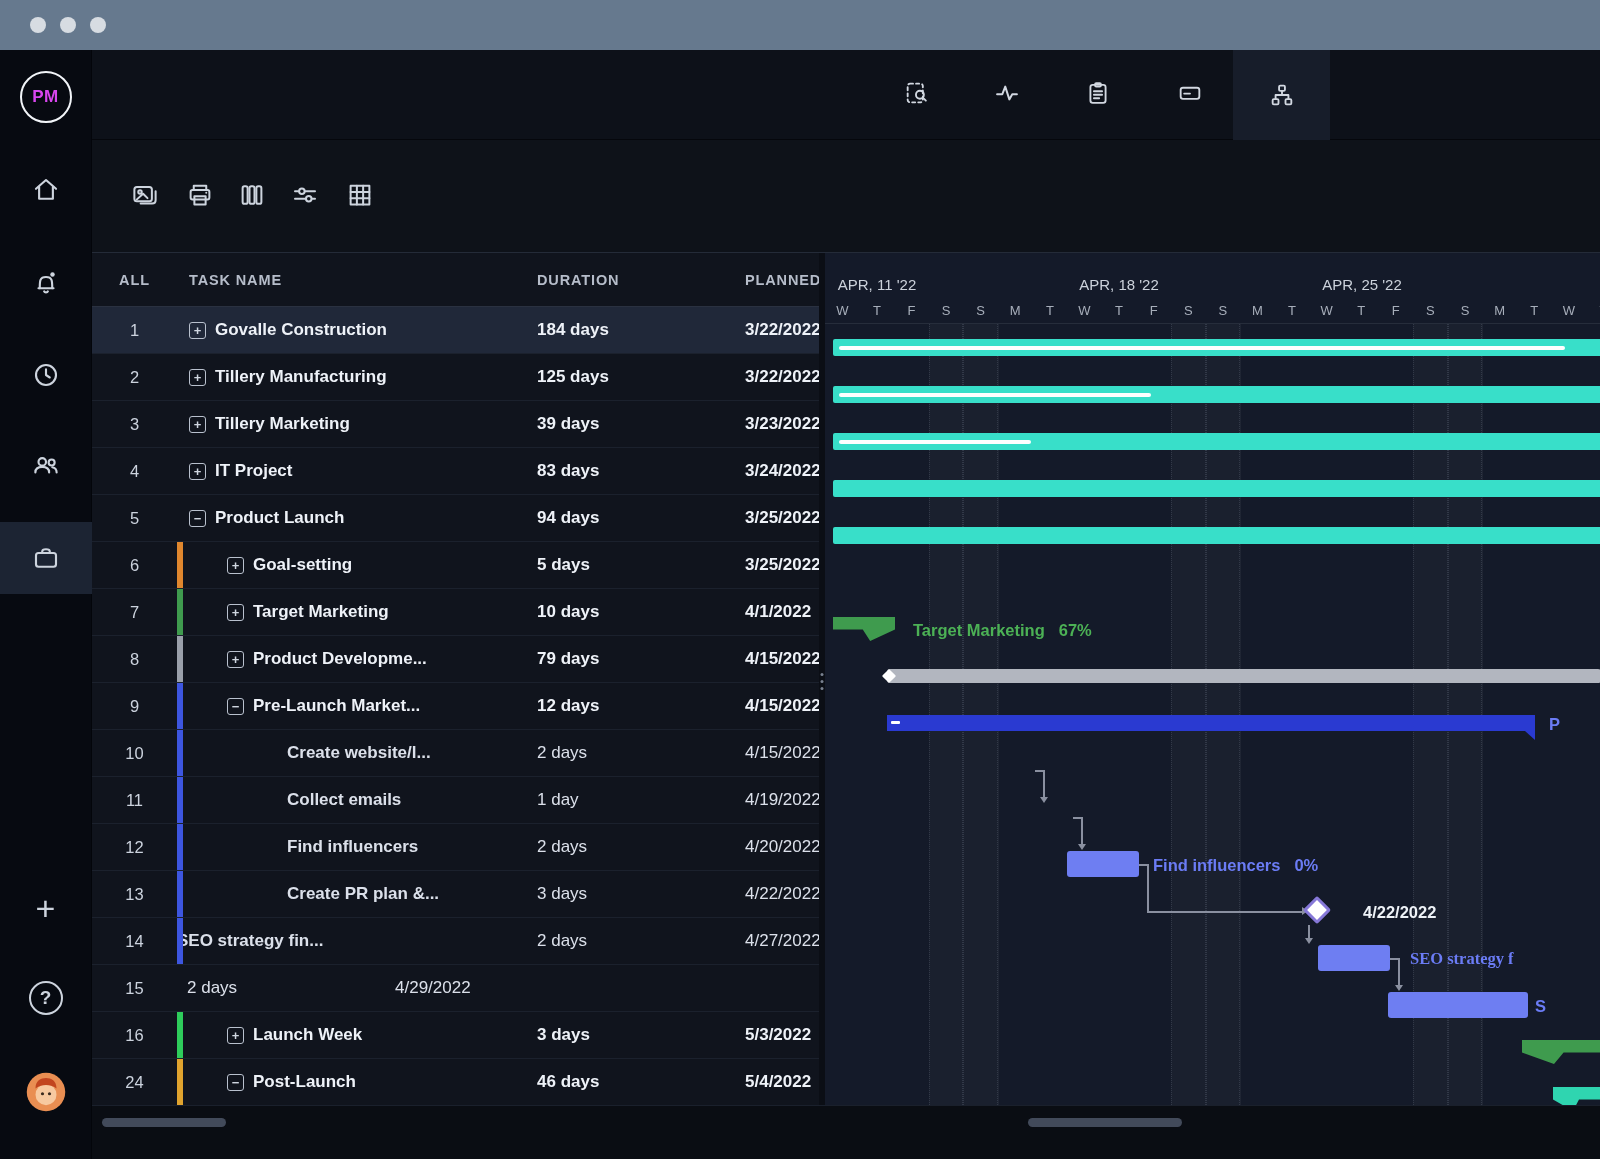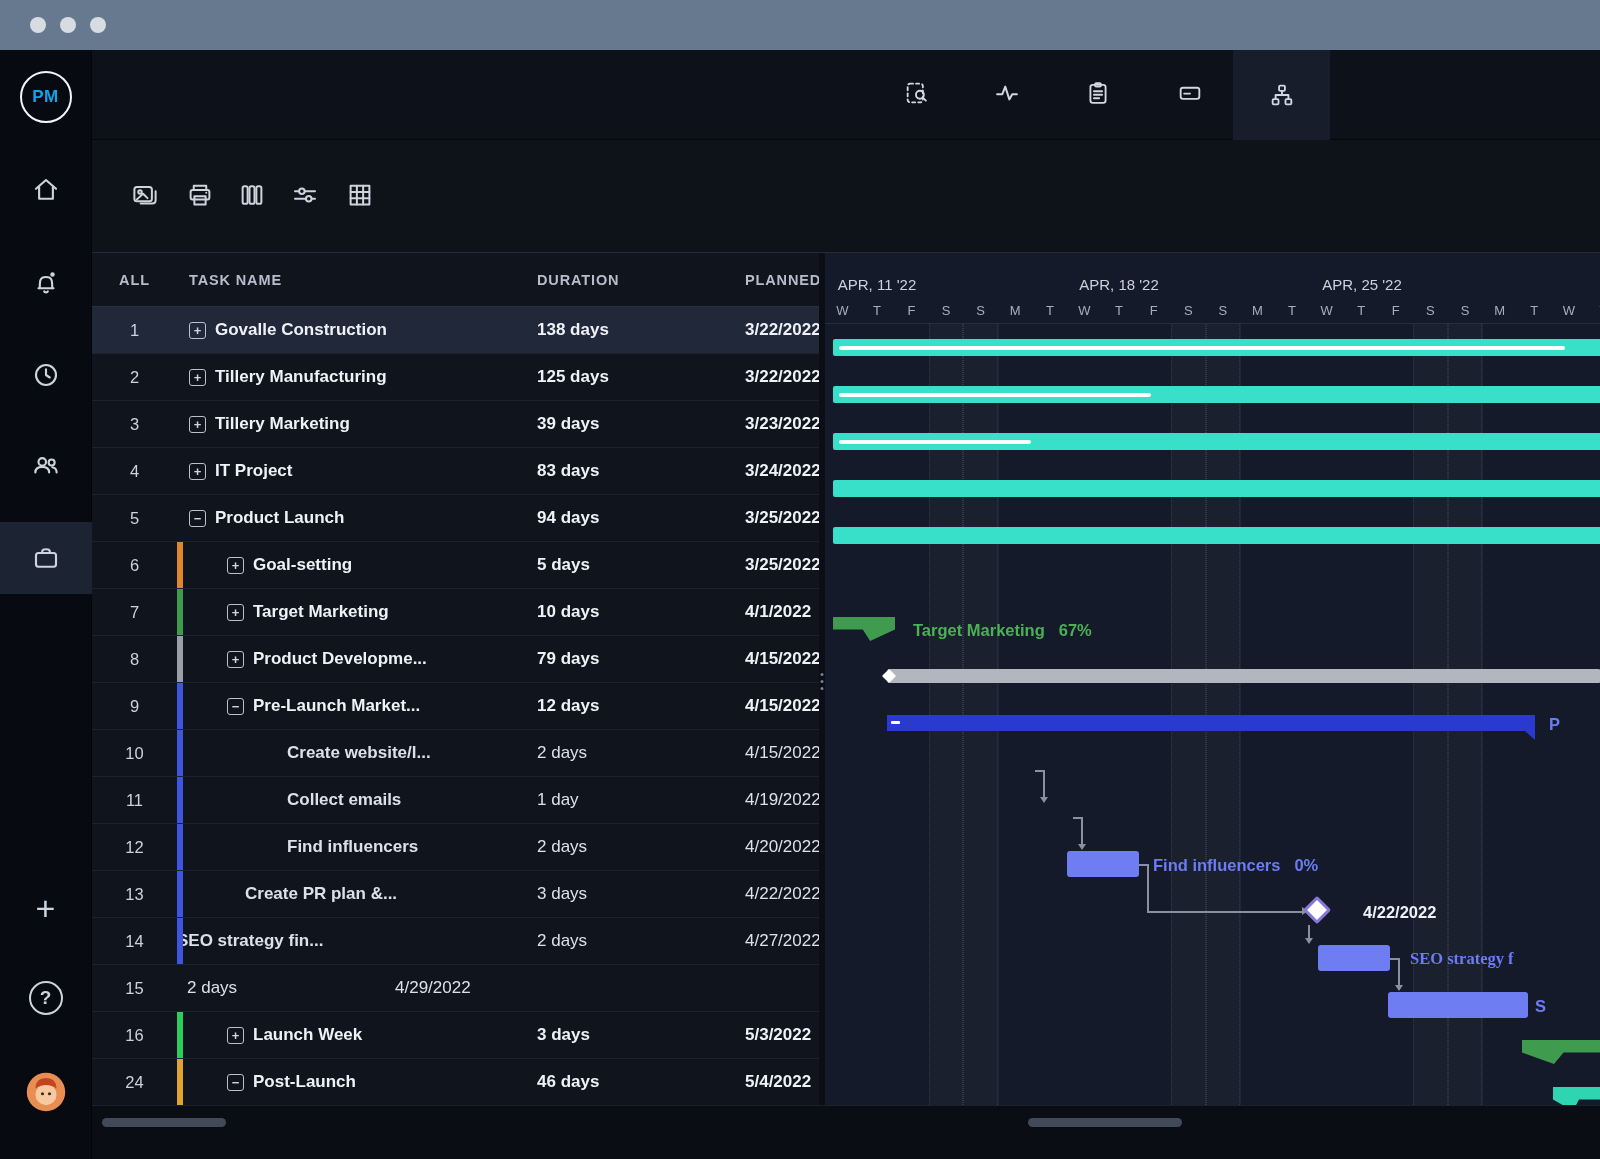--- a/index.html
+++ b/index.html
@@ -11,21 +11,21 @@
   .chrome { height:50px; background:#66798e; display:flex; align-items:center; padding-left:30px; gap:14px; }
   .chrome .dot { width:16px; height:16px; border-radius:50%; background:#d7dce2; }
 
   .app { display:flex; height:1109px; }
 
   
   .rail { position:relative; width:92px; flex:none; background:#070a11; border-right:1px solid #03050a; color:#cdd4de; }
   .ric { position:absolute; left:50%; transform:translate(-50%,-50%); display:flex; align-items:center; justify-content:center; }
   .ric svg { width:30px; height:30px; }
   .rail-active { position:absolute; left:0; top:472px; width:92px; height:72px; background:#1c2433; }
-  .logo-circle { width:52px; height:52px; border:2.5px solid #f2f5f9; border-radius:50%; display:flex; align-items:center; justify-content:center; font-weight:700; font-size:17px; color:#0ea5e9; letter-spacing:.5px; }
+  .logo-circle { width:52px; height:52px; border:2.5px solid #f2f5f9; border-radius:50%; display:flex; align-items:center; justify-content:center; font-weight:700; font-size:17px; color:#d946ef; letter-spacing:.5px; }
   .glyph-plus { font-size:34px; font-weight:300; color:#cdd4de; }
   .glyph-help { width:34px; height:34px; border:2px solid #cdd4de; border-radius:50%; display:flex; align-items:center; justify-content:center; font-size:19px; font-weight:700; color:#cdd4de; }
   .avatar svg { width:42px; height:42px; }
 
   
   .main { position:relative; width:1508px; display:flex; flex-direction:column; }
   .toolbar1 { position:relative; height:90px; background:#0d1119; border-bottom:1px solid #05070c; color:#d2d8e1; flex:none; }
   .tb1-ic { position:absolute; top:50%; transform:translate(-50%,-50%); }
   .tb1-ic svg { width:28px; height:28px; }
   .tab-active { position:absolute; left:1141px; top:0; width:97px; height:90px; background:#171d2a; }
@@ -257,21 +257,21 @@
             <div class="h-dur">DURATION</div>
             <div class="h-plan">PLANNED START</div>
           </div>
           <div id="t-rows">
               <div class="t-row sel">
                 <div class="c-num">1</div>
                 <div class="c-task" style="padding-left: 12px;">
                   <span class="exp">+</span>
                   <span class="nm b">Govalle Construction</span>
                 </div>
-                <div class="c-dur b">138 days</div>
+                <div class="c-dur b">184 days</div>
                 <div class="c-plan b">3/22/2022</div>
               </div>
               <div class="t-row">
                 <div class="c-num">2</div>
                 <div class="c-task" style="padding-left: 12px;">
                   <span class="exp">+</span>
                   <span class="nm b">Tillery Manufacturing</span>
                 </div>
                 <div class="c-dur b">125 days</div>
                 <div class="c-plan b">3/22/2022</div>
@@ -365,21 +365,21 @@
                 <div class="c-num">12</div>
                 <div class="c-task" style="padding-left: 110px;">
                   <span class="strip" style="background: rgb(61, 86, 224);"></span>
                   <span class="nm">Find influencers</span>
                 </div>
                 <div class="c-dur">2 days</div>
                 <div class="c-plan">4/20/2022</div>
               </div>
               <div class="t-row">
                 <div class="c-num">13</div>
-                <div class="c-task" style="padding-left: 68px;">
+                <div class="c-task" style="padding-left: 110px;">
                   <span class="strip" style="background: rgb(61, 86, 224);"></span>
                   <span class="nm">Create PR plan &amp;...</span>
                 </div>
                 <div class="c-dur">3 days</div>
                 <div class="c-plan">4/22/2022</div>
               </div>
               <div class="t-row">
                 <div class="c-num">14</div>
                 <div class="c-task" style="">
                   <span class="strip" style="background: rgb(61, 86, 224);"></span>

